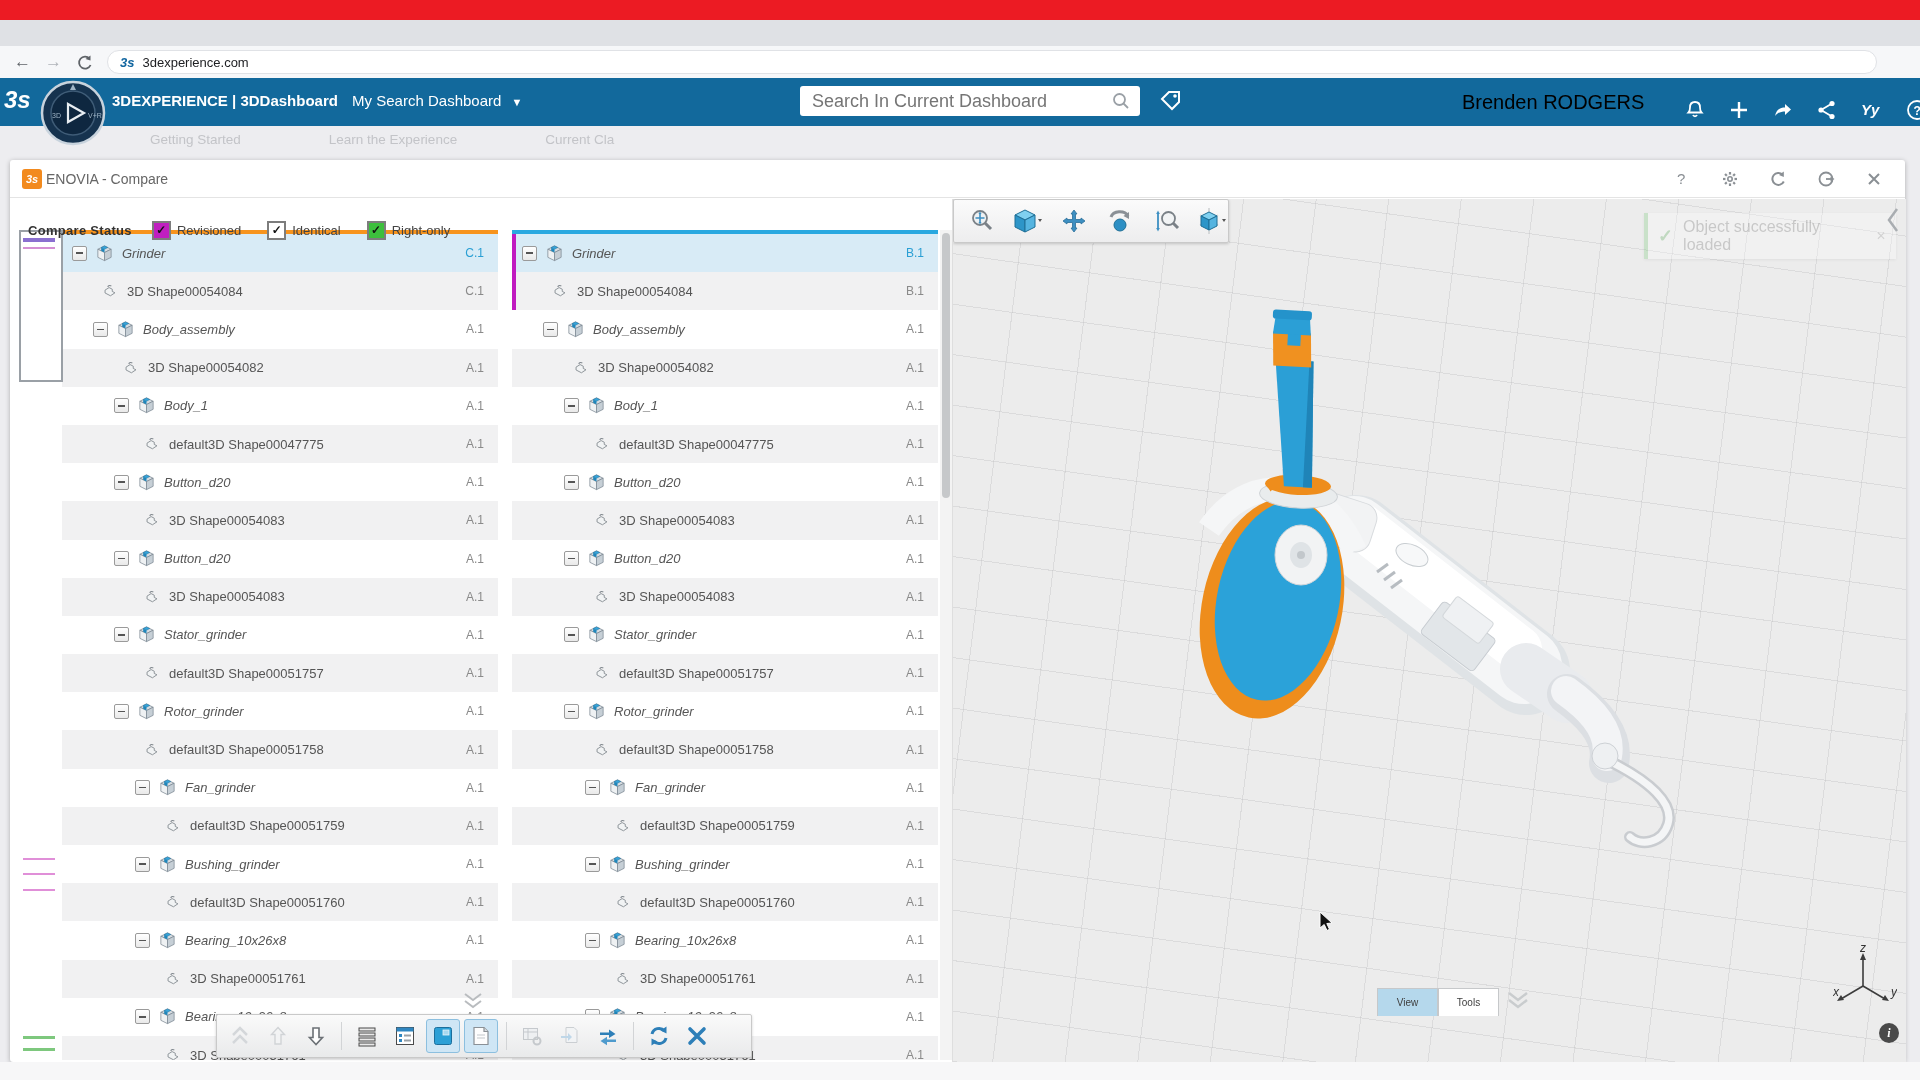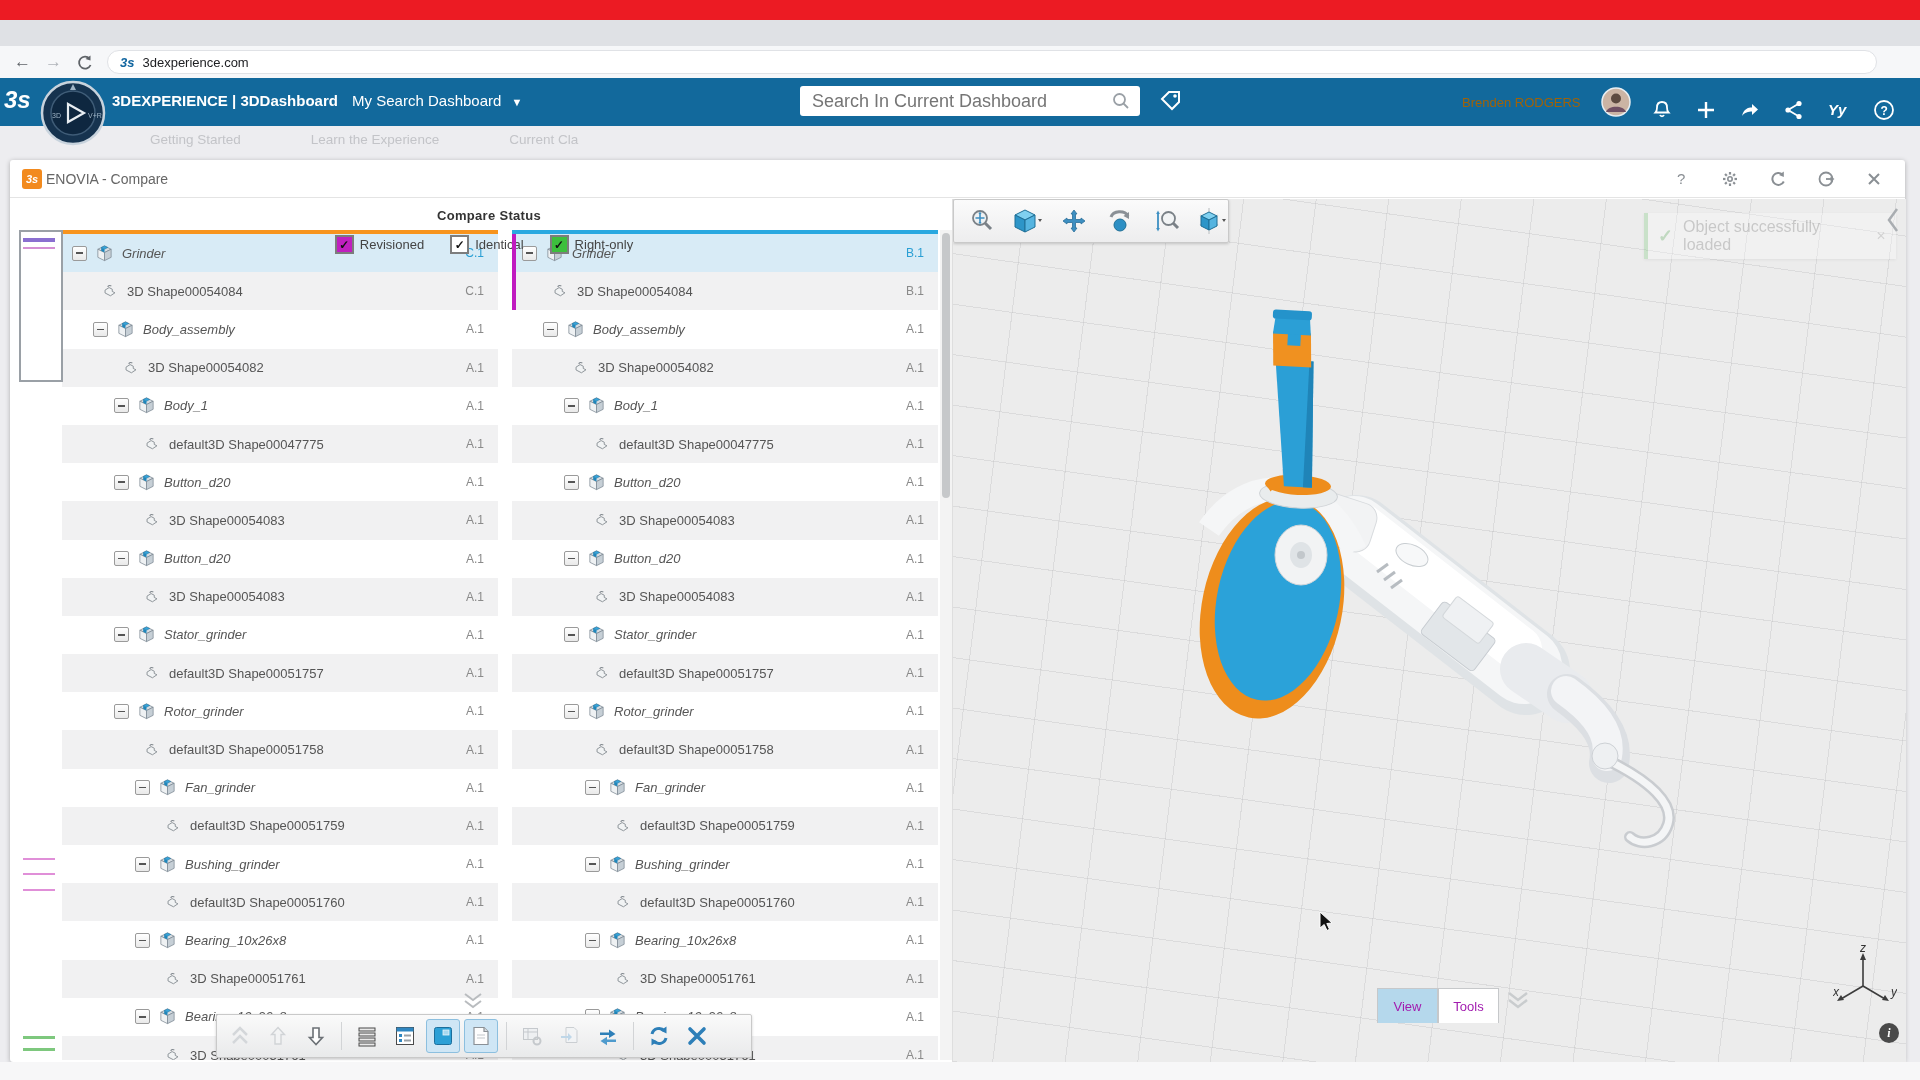--- a/index.html
+++ b/index.html
@@ -32,34 +32,34 @@
   .hdr-title{left:112px;top:92px;color:#fff;font-size:15px;z-index:33;white-space:nowrap;}
   .hdr-title b{font-weight:bold;}
   .hdr-caret{color:#fff;font-size:11px;margin-left:6px;}
   .searchpill{left:800px;top:86px;width:340px;height:30px;background:#fff;border-radius:3px;z-index:33;
     display:flex;align-items:center;padding:0 10px;box-sizing:border-box;}
   .searchpill input{border:0;outline:0;flex:1;font-size:18px;color:#333;
     font-family:"Liberation Sans",sans-serif;background:transparent;}
   .tagbtn{left:1158px;top:88px;z-index:33;}
   .hdr-right{left:1462px;top:78px;width:458px;height:48px;display:flex;align-items:center;
     gap:20px;z-index:33;color:#fff;}
-  .hdr-user{font-size:13px;color:#a16207;white-space:nowrap;}
-  .ghosttabs{left:150px;top:132px;display:flex;gap:70px;z-index:1;color:#c3c4c8;font-size:13.5px;}
+  .hdr-user{font-size:20px;color:#000000;white-space:nowrap;}
+  .ghosttabs{left:150px;top:132px;display:flex;gap:88px;z-index:1;color:#c3c4c8;font-size:13.5px;}
   
   .panel{left:10px;top:160px;width:1895px;height:902px;background:#fff;border-radius:3px;
     box-shadow:0 1px 5px rgba(0,0,0,.28);z-index:5;}
   .panelhdr{left:10px;top:160px;width:1895px;height:38px;z-index:8;display:flex;align-items:center;
     border-bottom:1px solid #e4e4e4;box-sizing:border-box;}
   .enovia-ic{width:20px;height:20px;border-radius:3px;background:#f28a1e;margin-left:12px;
     color:#fff;font-size:11px;font-weight:bold;font-style:italic;display:flex;
     align-items:center;justify-content:center;}
   .panel-title{font-size:14px;color:#666;margin-left:4px;}
   .panel-actions{margin-left:auto;margin-right:22px;display:flex;gap:30px;align-items:center;}
-  .filter-row{left:10px;top:208px;width:940px;height:32px;z-index:8;display:flex;
-    align-items:center;gap:12px;flex-direction:column;}
+  .filter-row{left:10px;top:214px;width:940px;height:32px;z-index:8;display:flex;
+    align-items:center;gap:12px;}
   .cs-label{font-size:13px;font-weight:bold;color:#333;margin-left:18px;letter-spacing:.3px;}
   .fchk{display:flex;align-items:center;gap:6px;}
   .chkbox{width:15px;height:15px;border:2px solid #7d7d7d;box-sizing:content-box;display:flex;
     align-items:center;justify-content:center;font-size:12px;font-weight:bold;color:#111;line-height:1;}
   .fchk span.lbl{font-size:13px;color:#444;}
   
   .minimap{left:18px;top:230px;width:44px;height:830px;background:#fff;z-index:7;}
   .mm-view{position:absolute;left:1px;top:0;width:40px;height:148px;border:2px solid #9aa0a6;background:#fff;}
   .mm-line{position:absolute;left:5px;width:32px;}
   .tree{top:230px;height:830px;background:#fff;overflow:hidden;z-index:6;box-sizing:border-box;}
@@ -86,22 +86,22 @@
     box-shadow:0 1px 3px rgba(0,0,0,.18);display:flex;align-items:center;padding:0 6px;
     box-sizing:border-box;gap:4px;}
   .tbtn{width:32px;height:32px;display:flex;align-items:center;justify-content:center;
     border-radius:3px;border:1px solid transparent;flex:none;}
   .tbtn.on{background:#cfe6f5;border-color:#8cbfdf;}
   .tsep{width:1px;height:28px;background:#d2d4d6;margin:0 4px;flex:none;}
   .vwr-toolbar{left:350px;top:812px;width:276px;height:44px;
     background:linear-gradient(#fbfbfb,#ededee);border:1px solid #c9c9c9;border-radius:2px;
     box-shadow:0 1px 3px rgba(0,0,0,.18);display:flex;align-items:center;padding:0 6px;
     box-sizing:border-box;gap:2px;z-index:12;}
-  .vtab{height:35px;width:61px;display:flex;align-items:center;justify-content:center;
-    font-size:13px;color:#a21caf;border:1px solid #c6c8ca;border-bottom:0;background:#fff;box-sizing:border-box;}
+  .vtab{height:28px;width:61px;display:flex;align-items:center;justify-content:center;
+    font-size:10px;color:#404040;border:1px solid #c6c8ca;border-bottom:0;background:#fff;box-sizing:border-box;}
   .vtab.on{background:#b5d8ec;}
   
   .viewer{left:952px;top:199px;width:953px;height:863px;z-index:6;background:#ececec;overflow:hidden;
     border-left:1px solid #dedede;
     background-image:
       repeating-linear-gradient(97deg,rgba(175,175,178,.28) 0 1px,transparent 1px 72px),
       repeating-linear-gradient(8deg,rgba(175,175,178,.28) 0 1px,transparent 1px 50px);}
   .toast{position:absolute;right:10px;top:14px;width:252px;height:46px;background:#fff;
     border-left:4px solid #7bc87b;box-shadow:0 1px 3px rgba(0,0,0,.2);opacity:.3;
     display:flex;align-items:center;gap:10px;padding:0 10px;box-sizing:border-box;}

